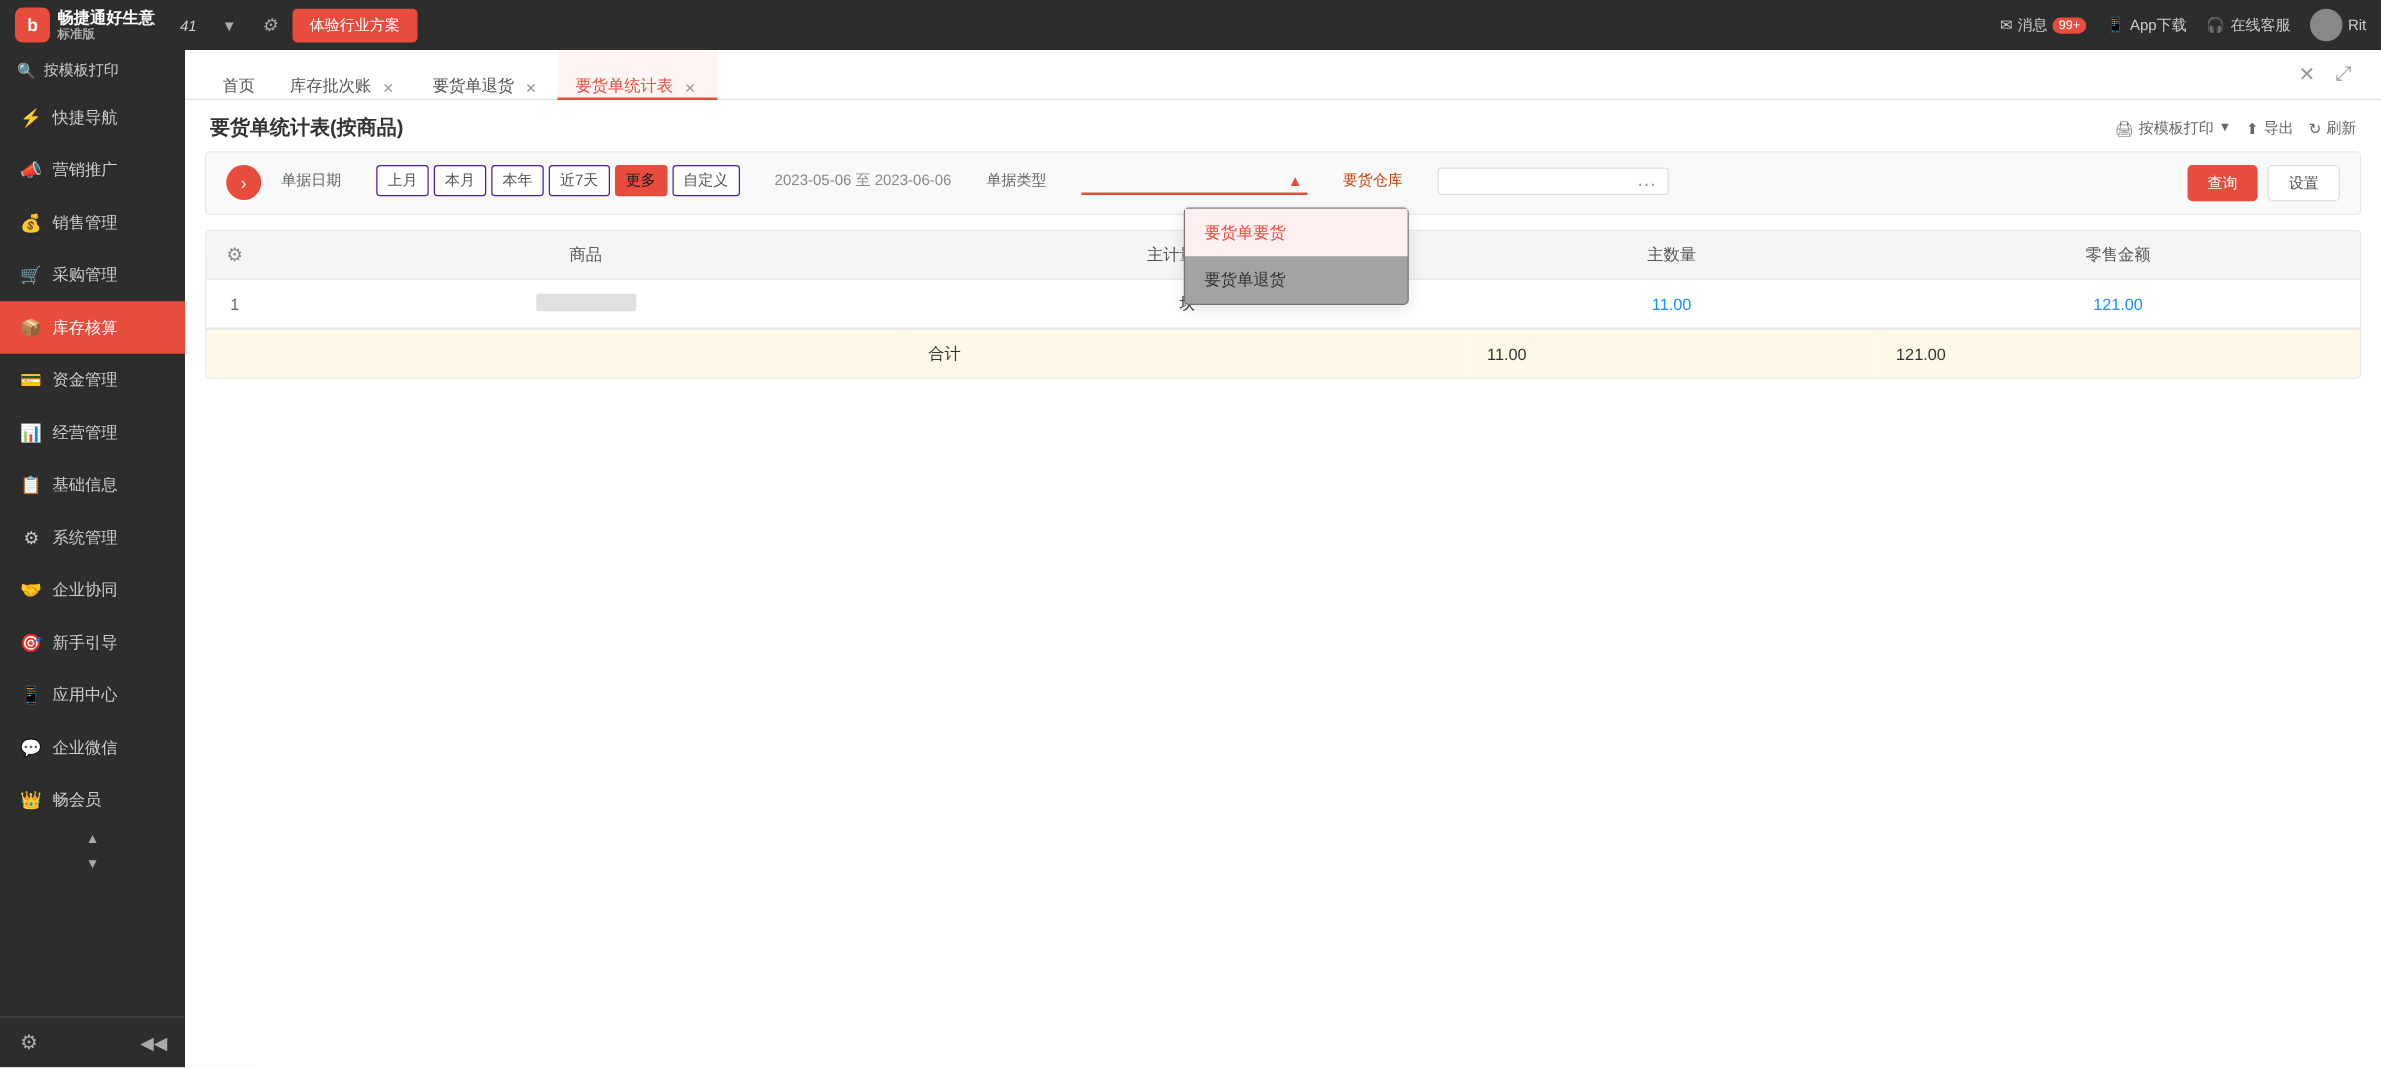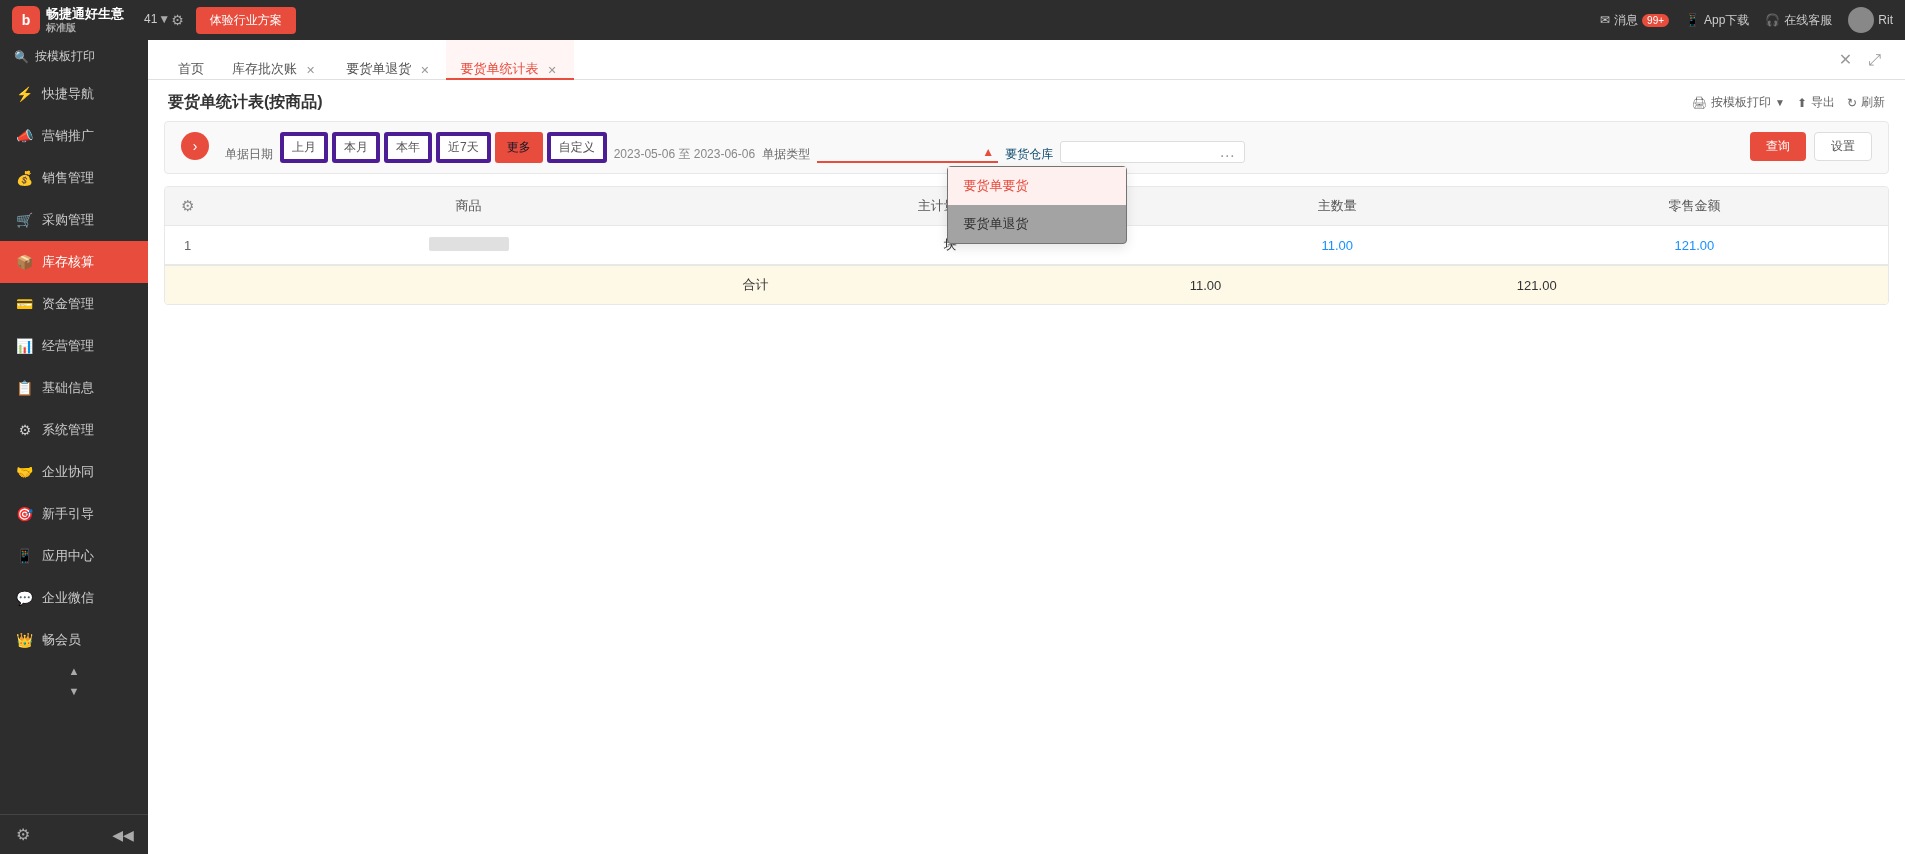--- a/index.html
+++ b/index.html
@@ -253,39 +253,39 @@
       display: flex;
       align-items: center;
       justify-content: center;
       color: white;
       font-size: 14px;
       cursor: pointer;
       flex-shrink: 0;
     }
     .filter-row {
       display: flex;
-      align-items: flex-end;
-      gap: 7px;
+      align-items: center;
+      gap: 28px;
       flex-wrap: wrap;
       flex: 1;
     }
     .filter-label {
       font-size: 12px;
       color: #666;
       white-space: nowrap;
     }
     .date-btns {
       display: flex;
       align-items: center;
       gap: 4px;
     }
     .date-btn {
       padding: 3px 8px;
       font-size: 12px;
-      border: 4px solid #4c1d95;
+      border: 1px solid #4c1d95;
       background: white;
       border-radius: 3px;
       cursor: pointer;
       color: #555;
     }
     .date-btn.more {
       background: #e74c3c;
       color: #0f172a;
       border-color: #e74c3c;
     }
@@ -315,21 +315,21 @@
     }
     .filter-select-arrow {
       position: absolute;
       right: 4px;
       color: #e74c3c;
       font-size: 10px;
       pointer-events: none;
     }
     .warehouse-label {
       font-size: 12px;
-      color: #0c4a6e;
+      color: #c2410c;
       white-space: nowrap;
     }
     .warehouse-input {
       border: 1px solid #ddd;
       border-radius: 3px;
       padding: 3px 20px 3px 8px;
       font-size: 12px;
       min-width: 180px;
       color: #333;
       outline: none;
@@ -447,21 +447,21 @@
 <body>
 
 <div class="top-bar">
   <div class="top-bar-logo">
     <div class="logo-icon">b</div>
     <div class="logo-text">
       <span>畅捷通好生意</span>
       <span>标准版</span>
     </div>
   </div>
-  <div style="display:flex;align-items:flex-start;gap:1px;margin-right:12px;">
+  <div style="display:flex;align-items:flex-end;gap:20px;margin-right:12px;font-style:italic;">
     <span>41</span>
     <span style="color:#aaa;cursor:pointer;">▼</span>
     <span style="color:#aaa;cursor:pointer;font-size:14px;">⚙</span>
   </div>
   <button class="industry-btn">体验行业方案</button>
   <div class="top-bar-right">
     <div class="badge-btn">
       <span>✉</span>
       <span>消息</span>
       <span class="badge">99+</span>

